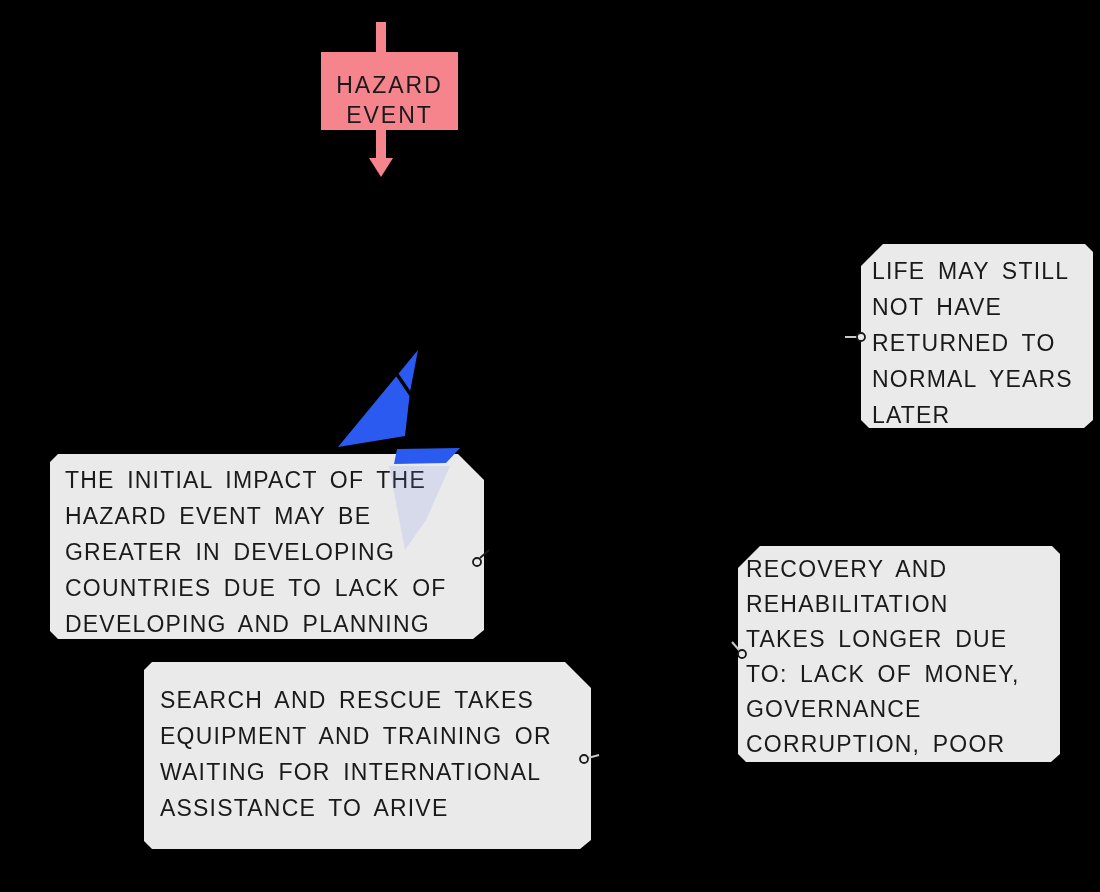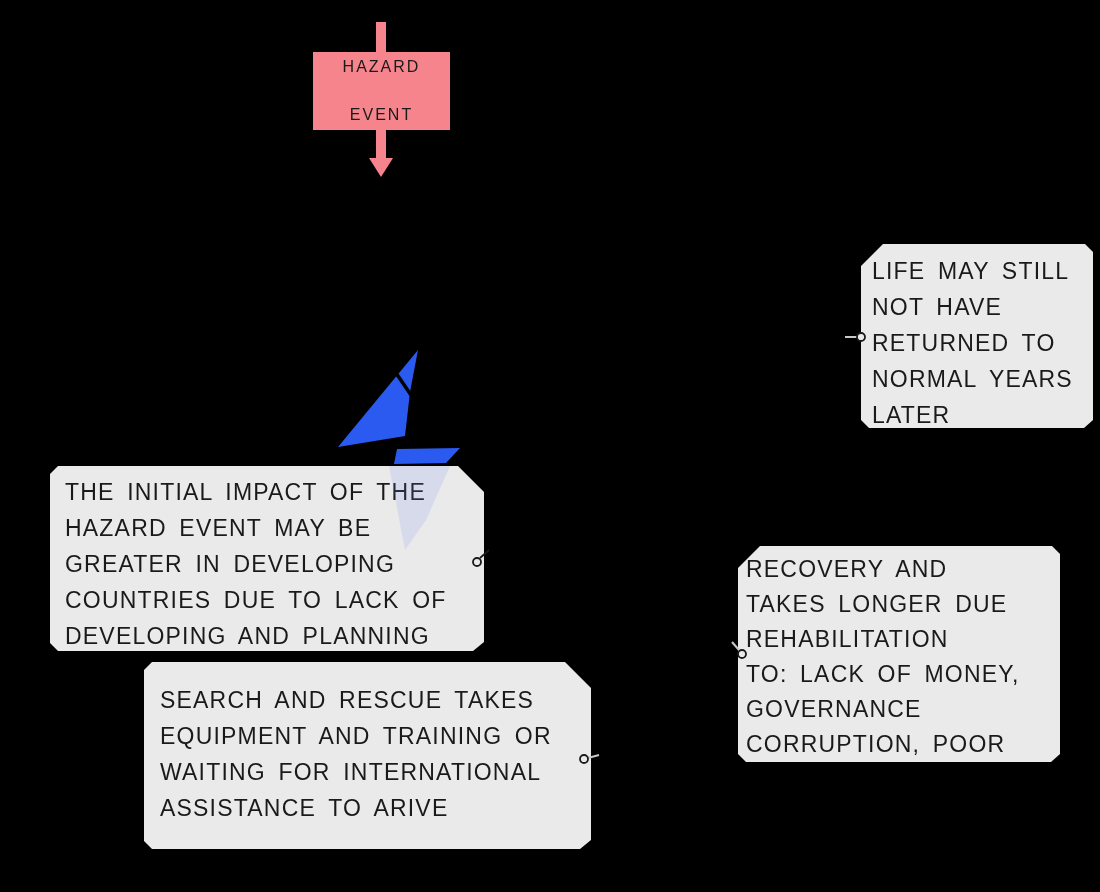--- a/index.html
+++ b/index.html
@@ -10,44 +10,44 @@
   
   .stem{position:absolute;background:#F5848D;}
   .stem.top{left:376px;top:22px;width:10px;height:32px;}
   .stem.bottom{left:376px;top:130px;width:10px;height:29px;}
   .arrow-head{
     position:absolute;left:369px;top:158px;width:0;height:0;
     border-left:12px solid transparent;border-right:12px solid transparent;
     border-top:19px solid #F5848D;
   }
   .hazard-box{
-    position:absolute;left:313px;top:52px;width:137px;height:78px;
+    position:absolute;left:321px;top:52px;width:137px;height:78px;
     background:#F5848D;color:#1a1a1a;display:flex;flex-direction:column;
-    justify-content:space-between;align-items:center;
-    font-size:16px;line-height:30px;letter-spacing:2px;
+    justify-content:flex-end;align-items:center;
+    font-size:23px;line-height:30px;letter-spacing:2px;
   }
   
   .note{
     position:absolute;background:#EAEAEA;color:#1a1a1a;
     font-size:23px;letter-spacing:1.2px;word-spacing:5px;line-height:36px;
     box-sizing:border-box;
   }
   .note .ln{white-space:nowrap;}
   .bevel-tl{ 
     clip-path:polygon(22px 0, calc(100% - 8px) 0, 100% 8px,
       100% calc(100% - 8px), calc(100% - 9px) 100%, 8px 100%,
       0 calc(100% - 8px), 0 22px);
   }
   .bevel-tr{ 
     clip-path:polygon(8px 0, calc(100% - 26px) 0, 100% 26px,
       100% calc(100% - 9px), calc(100% - 11px) 100%, 8px 100%,
       0 calc(100% - 8px), 0 8px);
   }
   .n1{left:861px;top:244px;width:232px;height:184px;padding:9px 12px 0 11px;}
-  .n2{left:50px;top:466px;width:434px;height:185px;padding:8px 0 16px 15px;border-radius:8px;}
+  .n2{left:50px;top:454px;width:434px;height:185px;padding:8px 0 16px 15px;border-radius:8px;}
   .n3{left:144px;top:662px;width:447px;height:187px;padding:20px 0 0 16px;}
   .n4{left:738px;top:546px;width:322px;height:216px;padding:6px 0 0 8px;line-height:35px;}
   
   .overlay{position:absolute;left:0;top:0;width:1100px;height:892px;pointer-events:none;}
 </style>
 </head>
 <body>
 
 <div class="canvas">
 
@@ -77,22 +77,22 @@
 
   <div class="note n3 bevel-tr">
     <div class="ln">SEARCH AND RESCUE TAKES</div>
     <div class="ln">EQUIPMENT AND TRAINING OR</div>
     <div class="ln">WAITING FOR INTERNATIONAL</div>
     <div class="ln">ASSISTANCE TO ARIVE</div>
   </div>
 
   <div class="note n4 bevel-tl">
     <div class="ln">RECOVERY AND</div>
+    <div class="ln">REHABILITATION</div>
     <div class="ln">TAKES LONGER DUE</div>
-    <div class="ln">REHABILITATION</div>
     <div class="ln">TO: LACK OF MONEY,</div>
     <div class="ln">GOVERNANCE</div>
     <div class="ln">CORRUPTION, POOR</div>
   </div>
 
   <svg class="overlay" viewBox="0 0 1100 892" xmlns="http://www.w3.org/2000/svg">
 
     <polygon points="418,350 410,392 405,436 338,447" fill="#2B5AF0"></polygon>
 
     <line x1="394" y1="370" x2="413" y2="398" stroke="#000000" stroke-width="3.5"></line>

